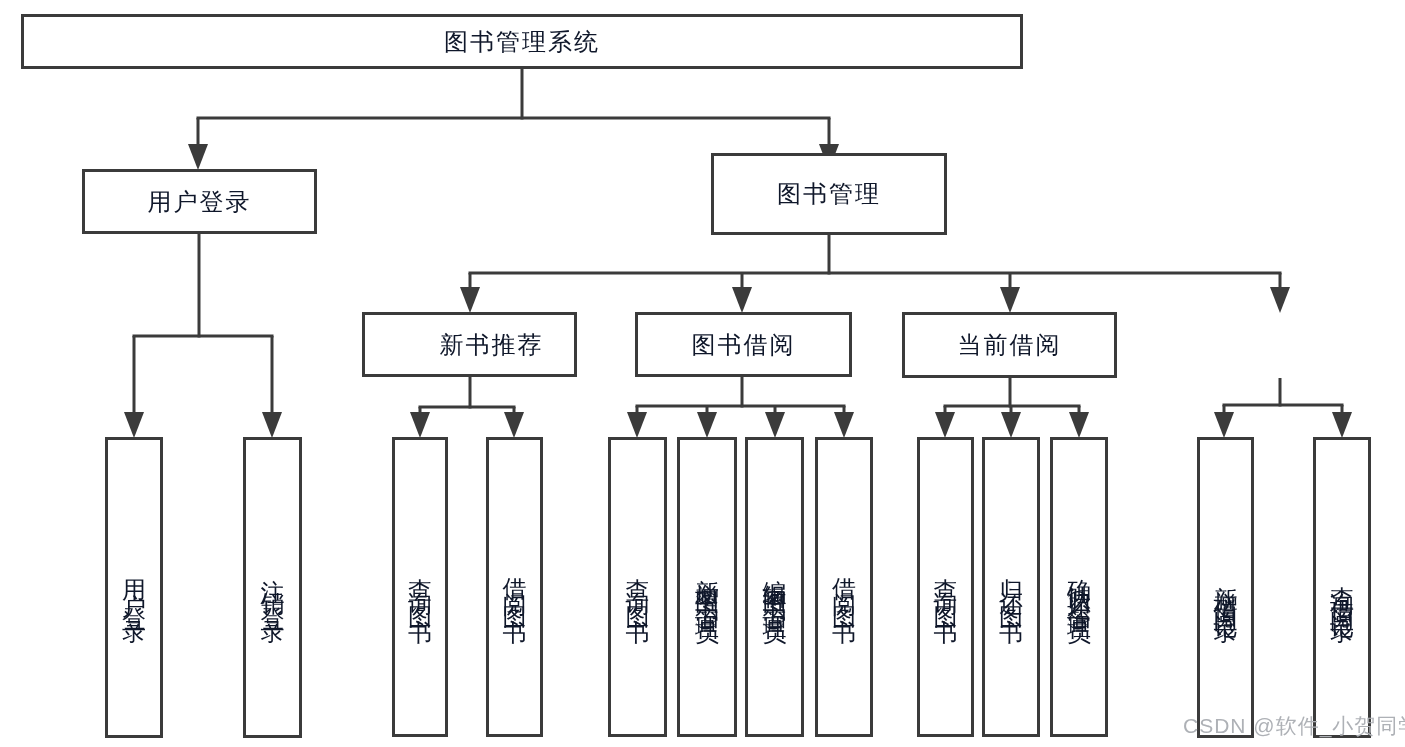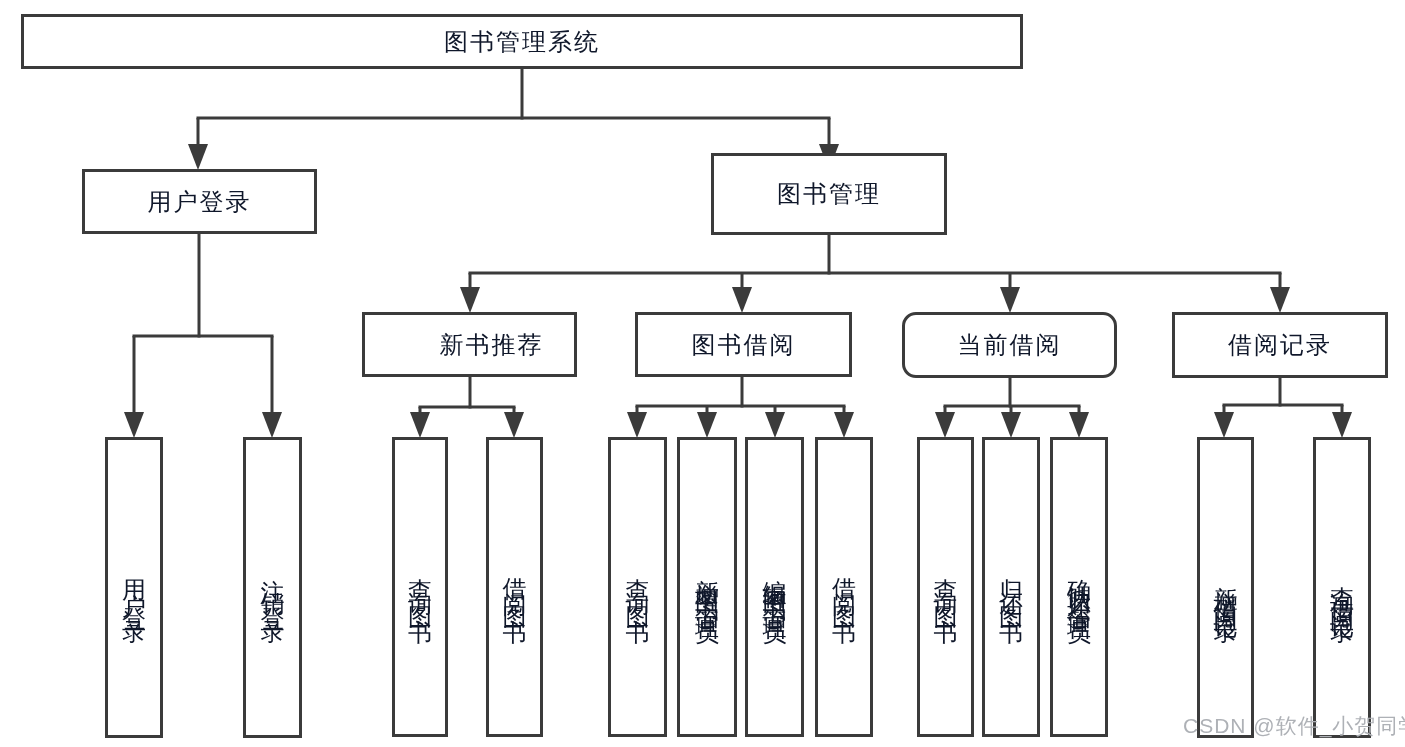--- a/index.html
+++ b/index.html
@@ -135,25 +135,22 @@
   <div class="node h-node" style="left:711px; top:153px; width:236px; height:82px;">
     <span>图书管理</span>
   </div>
 
   <div class="node h-node" style="left:362px; top:312px; width:215px; height:65px;padding-left:44px;">
     <span>新书推荐</span>
   </div>
   <div class="node h-node" style="left:635px; top:312px; width:217px; height:65px;">
     <span>图书借阅</span>
   </div>
-  <div class="node h-node" style="left:902px; top:312px; width:215px; height:66px;border-radius:14px;">
+  <div class="node h-node" style="left:902px; top:312px; width:215px; height:66px;">
     <span>当前借阅</span>
-  </div>
-  <div class="node h-node" style="left:1172px; top:312px; width:216px; height:66px;">
-    <span>借阅记录</span>
   </div>
 
   <div class="node v-node" style="left:105px; top:437px; width:58px; height:301px;">
     <span class="vtext ls-s">用户登录</span>
   </div>
   <div class="node v-node" style="left:243px; top:437px; width:59px; height:301px;">
     <span class="vtext ls-s">注销登录</span>
   </div>
 
   <div class="node v-node" style="left:392px; top:437px; width:56px; height:300px;">

